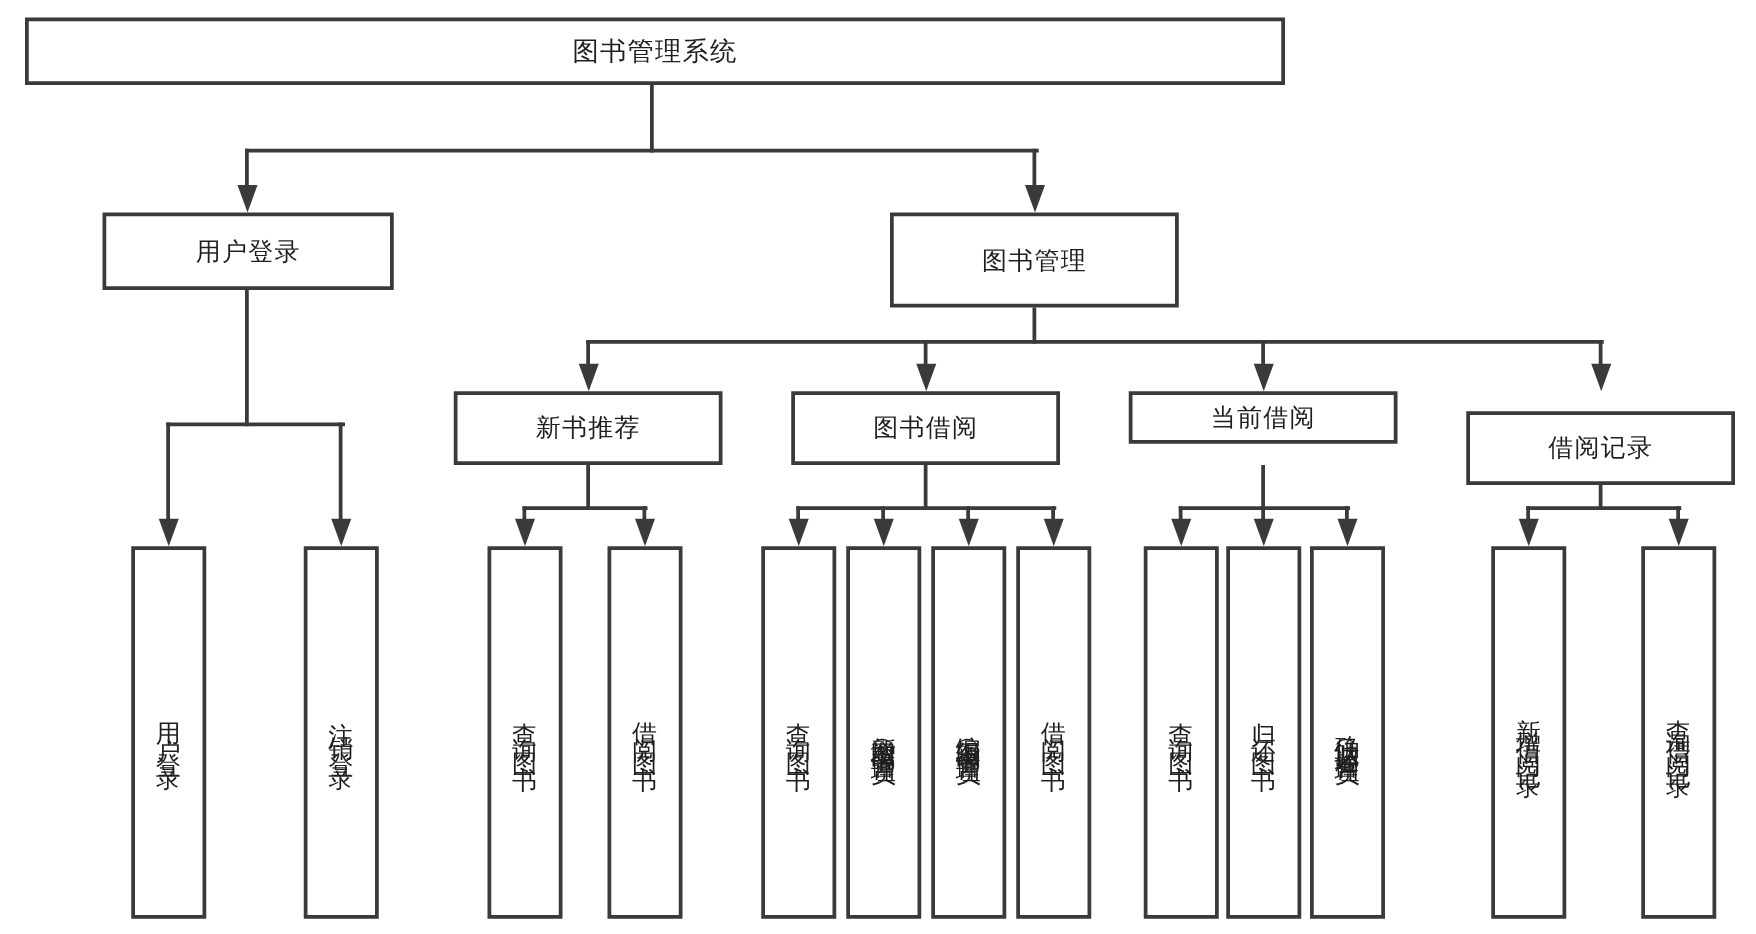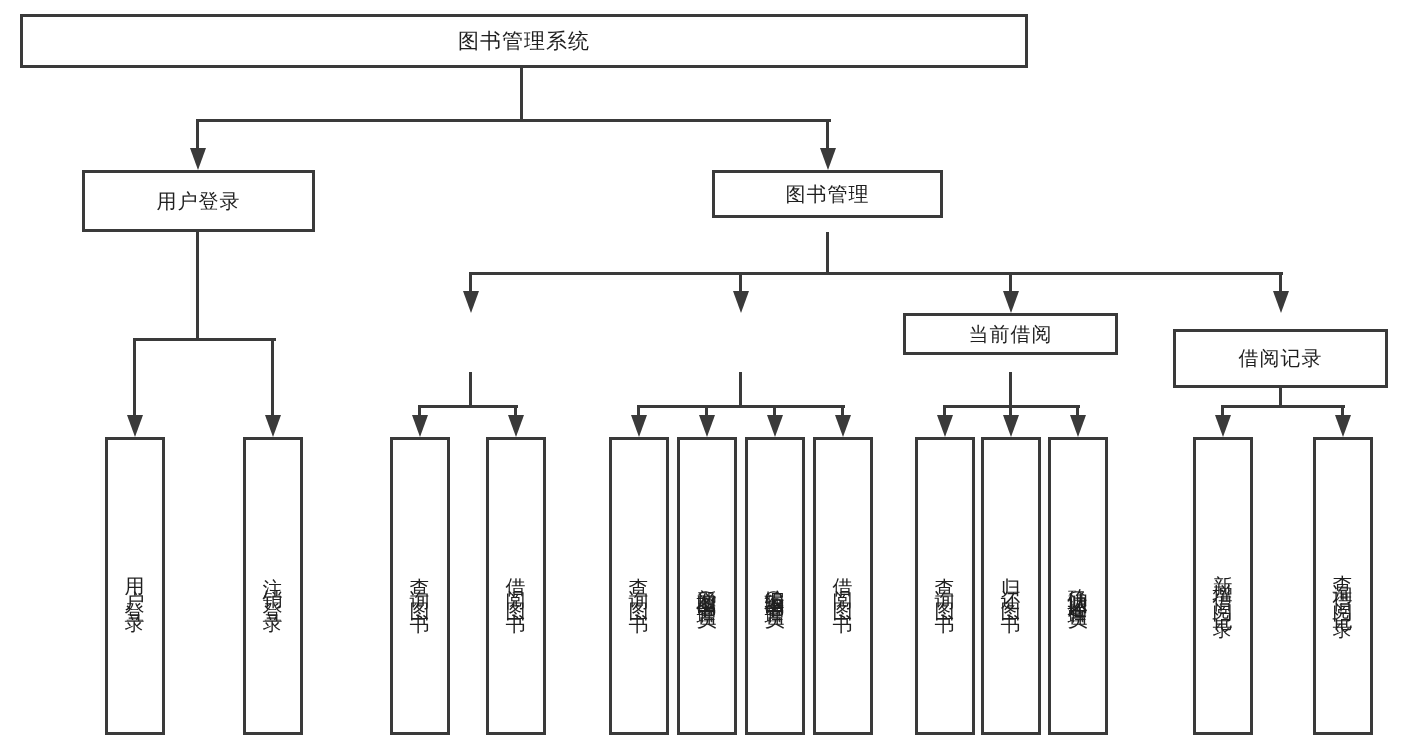--- a/index.html
+++ b/index.html
@@ -73,21 +73,21 @@
   <div class="line" style="left:520px; top:68px;  width:3px;  height:54px;"></div>
   <div class="line" style="left:196px; top:119px; width:635px; height:3px;"></div>
   <div class="line" style="left:196px; top:119px; width:3px;  height:34px;"></div>
   <div class="line" style="left:826px; top:119px; width:3px;  height:34px;"></div>
   <div class="arrow" style="left:190px; top:148px;"></div>
   <div class="arrow" style="left:820px; top:148px;"></div>
 
   <div class="box h" style="left:82px; top:170px; width:233px; height:62px;">
     <span>用户登录</span>
   </div>
-  <div class="box h" style="left:712px; top:170px; width:231px; height:48px;">
+  <div class="box h" style="left:712px; top:170px; width:231px; height:76px;">
     <span>图书管理</span>
   </div>
 
   <div class="line" style="left:196px; top:232px; width:3px;   height:109px;"></div>
   <div class="line" style="left:133px; top:338px; width:143px; height:3px;"></div>
   <div class="line" style="left:133px; top:338px; width:3px;   height:80px;"></div>
   <div class="line" style="left:271px; top:338px; width:3px;   height:80px;"></div>
   <div class="arrow" style="left:127px; top:415px;"></div>
   <div class="arrow" style="left:265px; top:415px;"></div>
 
@@ -95,20 +95,26 @@
   <div class="line" style="left:469px; top:272px; width:814px; height:3px;"></div>
   <div class="line" style="left:469px;  top:272px; width:3px; height:24px;"></div>
   <div class="line" style="left:739px;  top:272px; width:3px; height:24px;"></div>
   <div class="line" style="left:1009px; top:272px; width:3px; height:24px;"></div>
   <div class="line" style="left:1279px; top:272px; width:3px; height:24px;"></div>
   <div class="arrow" style="left:463px;  top:291px;"></div>
   <div class="arrow" style="left:733px;  top:291px;"></div>
   <div class="arrow" style="left:1003px; top:291px;"></div>
   <div class="arrow" style="left:1273px; top:291px;"></div>
 
+  <div class="box h" style="left:363px; top:313px; width:215px; height:59px;">
+    <span>新书推荐</span>
+  </div>
+  <div class="box h" style="left:633px; top:313px; width:215px; height:59px;">
+    <span>图书借阅</span>
+  </div>
   <div class="box h" style="left:903px; top:313px; width:215px; height:42px;">
     <span>当前借阅</span>
   </div>
   <div class="box h" style="left:1173px; top:313px; width:215px; height:59px;margin-top:16px;">
     <span>借阅记录</span>
   </div>
 
   <div class="line" style="left:469px; top:372px; width:3px;   height:36px;"></div>
   <div class="line" style="left:418px; top:405px; width:100px; height:3px;"></div>
   <div class="line" style="left:418px; top:405px; width:3px;   height:16px;"></div>

